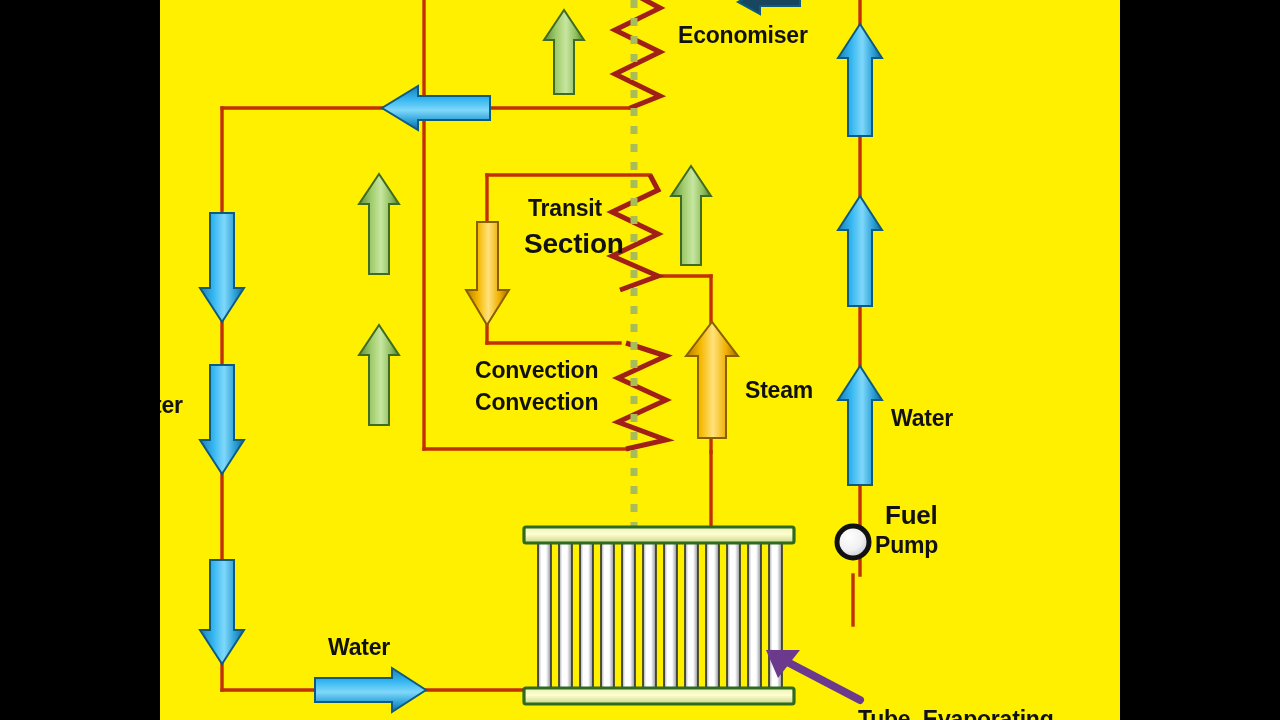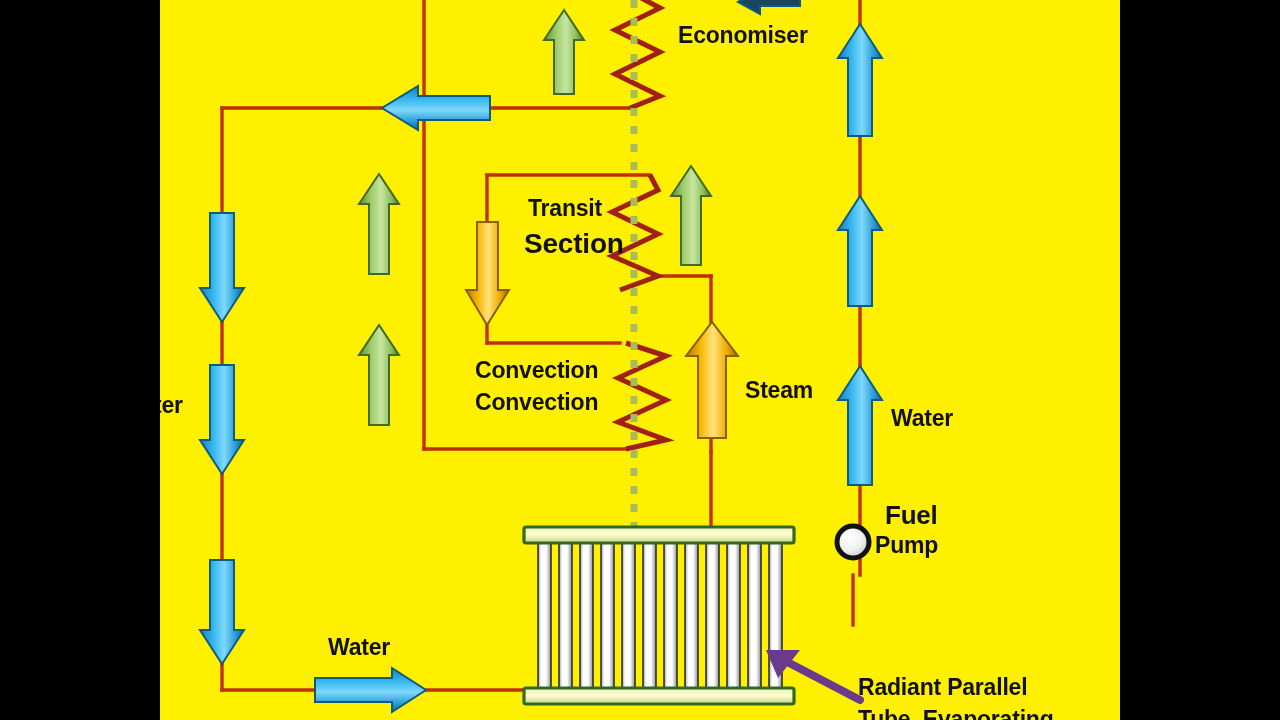--- a/index.html
+++ b/index.html
@@ -232,17 +232,16 @@
 
     <div class="lbl" style="left:731px; top:405px; font-size:23px;">Water</div>
 
     <div class="lbl" style="left:168px; top:634px; font-size:23px;">Water</div>
 
     <div class="lbl" style="left:-6px; top:392px; font-size:23px;">ter</div>
 
     <div class="lbl" style="left:725px; top:500px; font-size:26px;">Fuel</div>
     <div class="lbl" style="left:715px; top:532px; font-size:23px;">Pump</div>
 
-    <div class="lbl" style="left:698px; top:674px; font-size:23px;">Radiant Parallel</div>
     <div class="lbl" style="left:698px; top:706px; font-size:23px;">Tube  Evaporating</div>
 
   </div>
 </div>
 
 </body></html>

